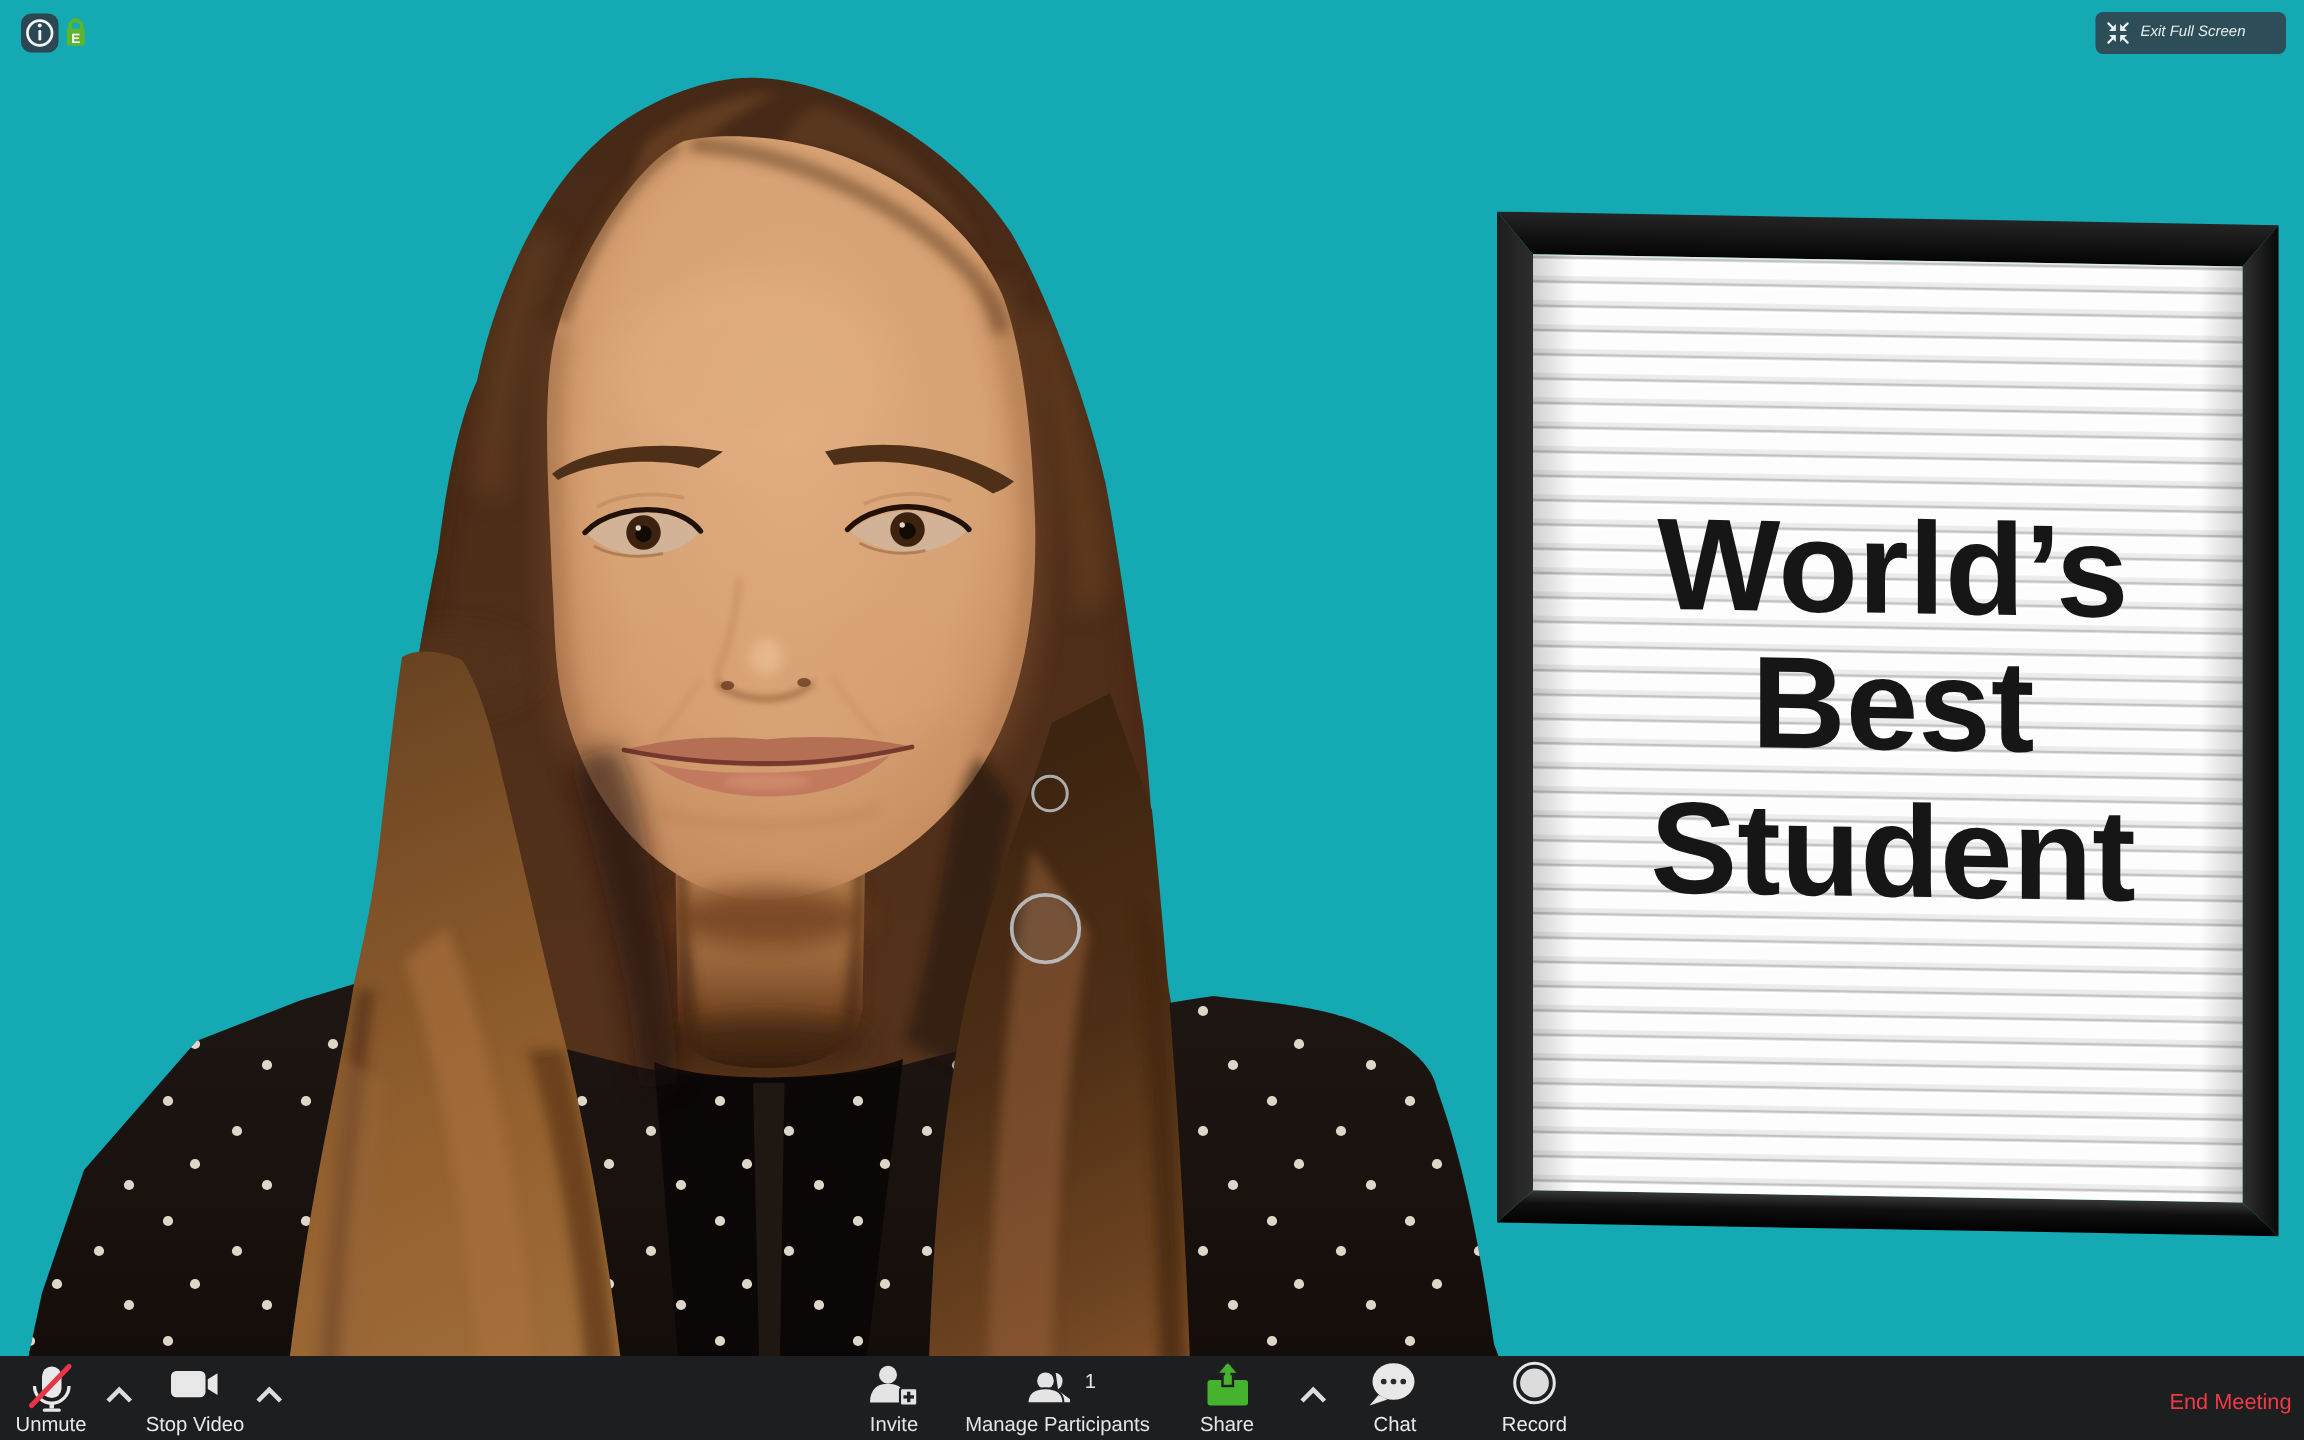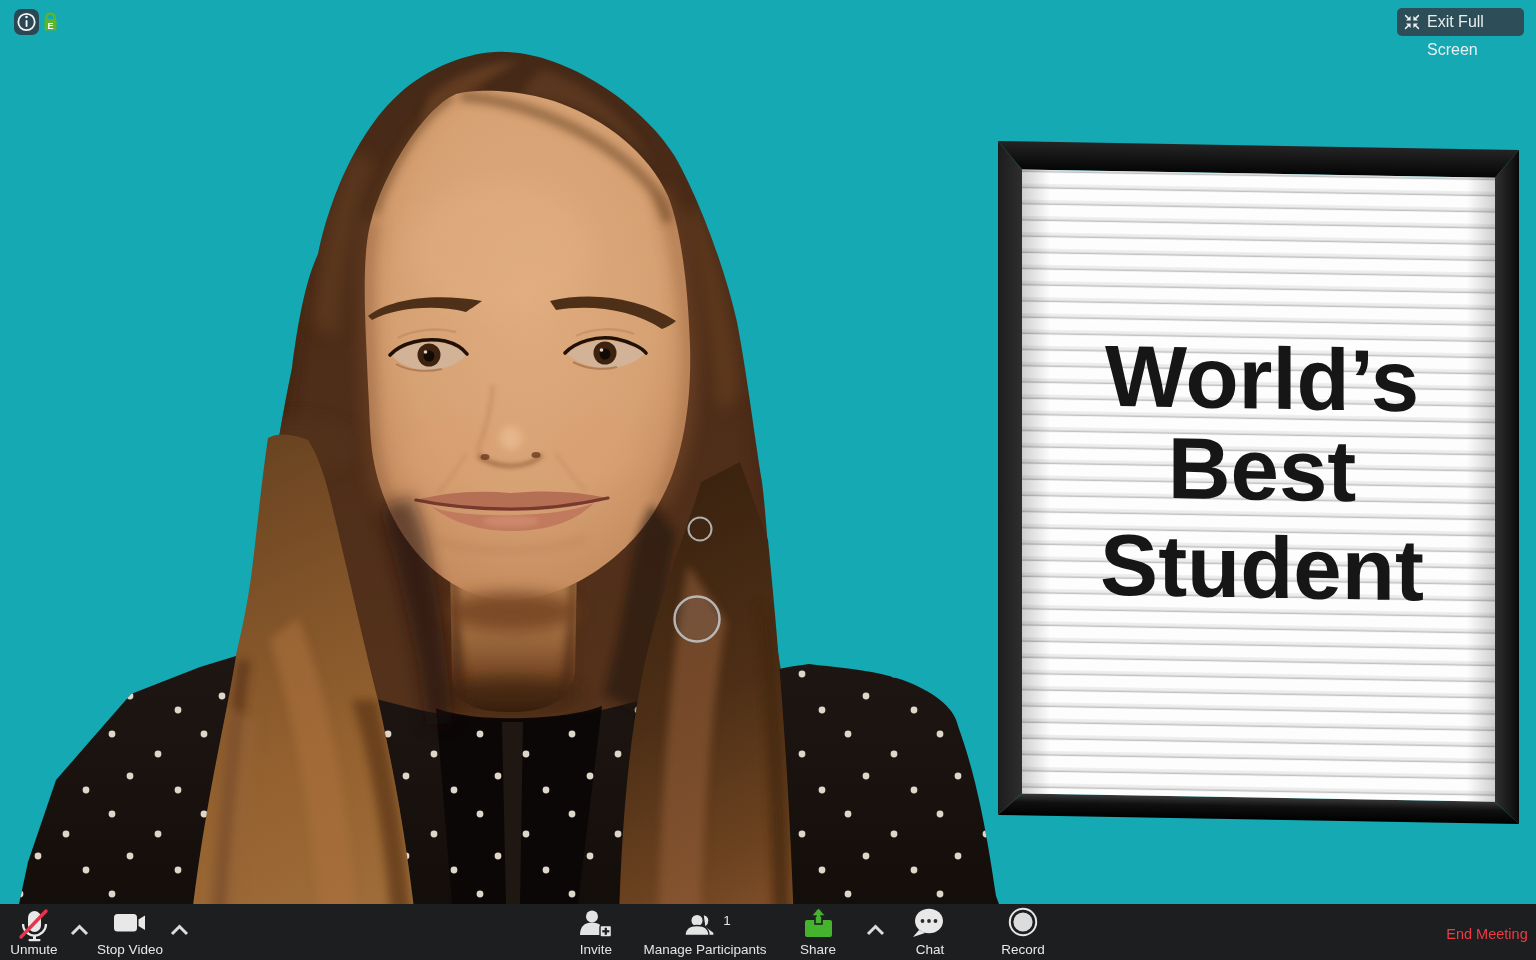--- a/index.html
+++ b/index.html
@@ -275,21 +275,21 @@
     <line x1="2.6" y1="2.6" x2="6.2" y2="6.2"></line>
         <polygon points="7.6,7.6 7.6,3 3,7.6" stroke="none"></polygon>
     <line x1="15.4" y1="2.6" x2="11.8" y2="6.2"></line>
         <polygon points="10.4,7.6 10.4,3 15,7.6" stroke="none"></polygon>
     <line x1="2.6" y1="15.4" x2="6.2" y2="11.8"></line>
         <polygon points="7.6,10.4 7.6,15 3,10.4" stroke="none"></polygon>
     <line x1="15.4" y1="15.4" x2="11.8" y2="11.8"></line>
         <polygon points="10.4,10.4 10.4,15 15,10.4" stroke="none"></polygon>
   </g>
 </svg>
-<div class="abs" style="left:1427px;top:8px;height:28px;line-height:28px;color:#e8eef0;font-size:16px;">Exit Full Screen</div>
+<div class="abs" style="left:1427px;top:8px;height:28px;line-height:28px;color:#e8eef0;font-size:10px;font-style:italic;">Exit Full Screen</div>
 
 <div class="abs" style="left:0;top:904px;width:1536px;height:56px;background:#1d1e20;"></div>
 <svg class="abs" style="left:0;top:904px" width="1536" height="56" viewBox="0 0 1536 56">
 
   <g>
     <rect x="28" y="7" width="13" height="21" rx="6.5" fill="#e8e8e8"></rect>
     <path d="M23,20 a11.5,11.5 0 0 0 23,0" fill="none" stroke="#e8e8e8" stroke-width="2.2"></path>
     <rect x="33" y="31" width="3" height="4" fill="#e8e8e8"></rect>
     <rect x="28.5" y="35" width="12" height="2.2" rx="1" fill="#e8e8e8"></rect>
     <line x1="21" y1="33" x2="46" y2="7" stroke="#e8334a" stroke-width="3.4" stroke-linecap="round"></line>

